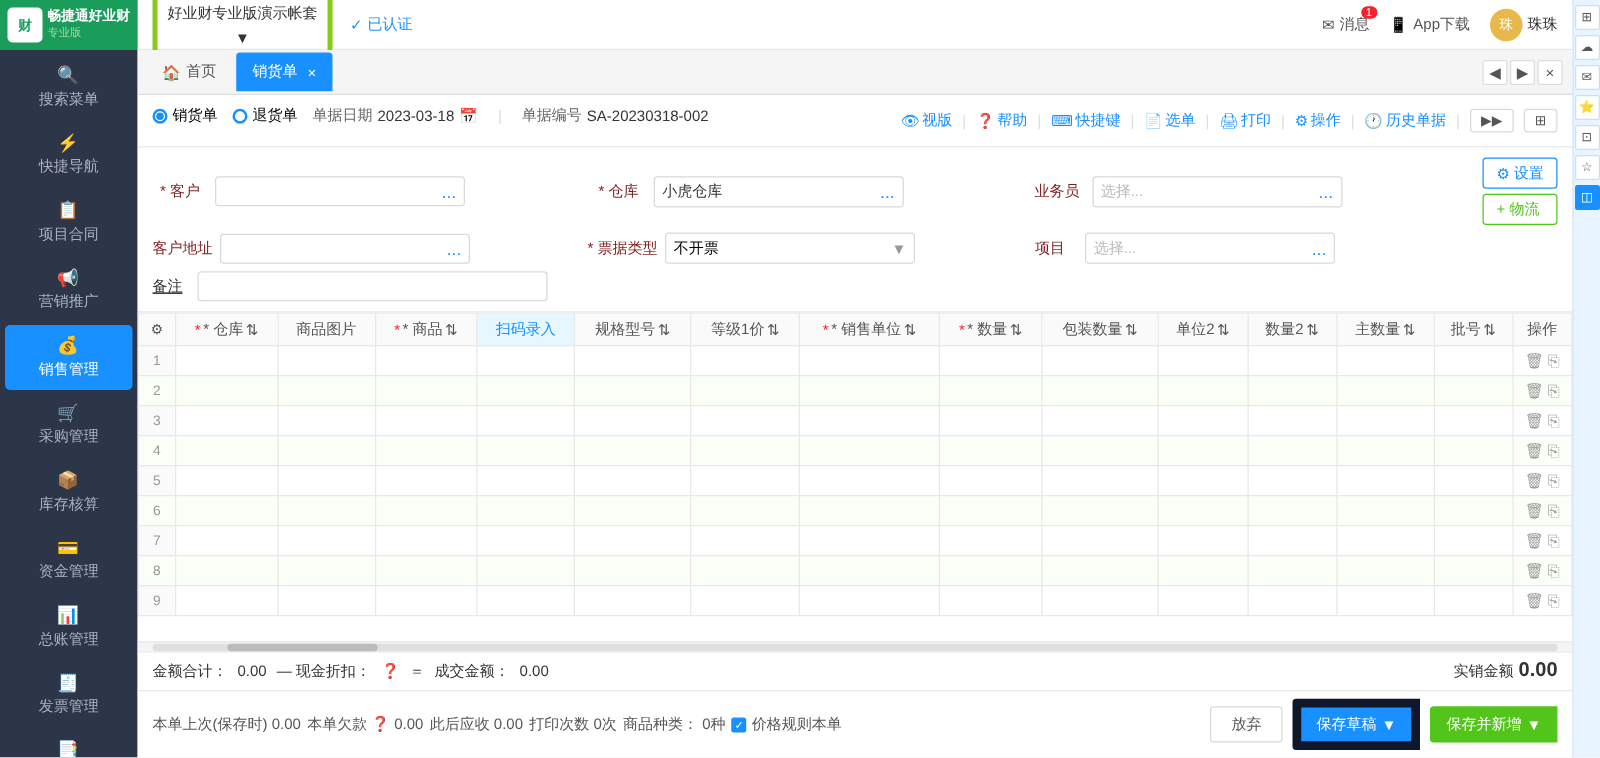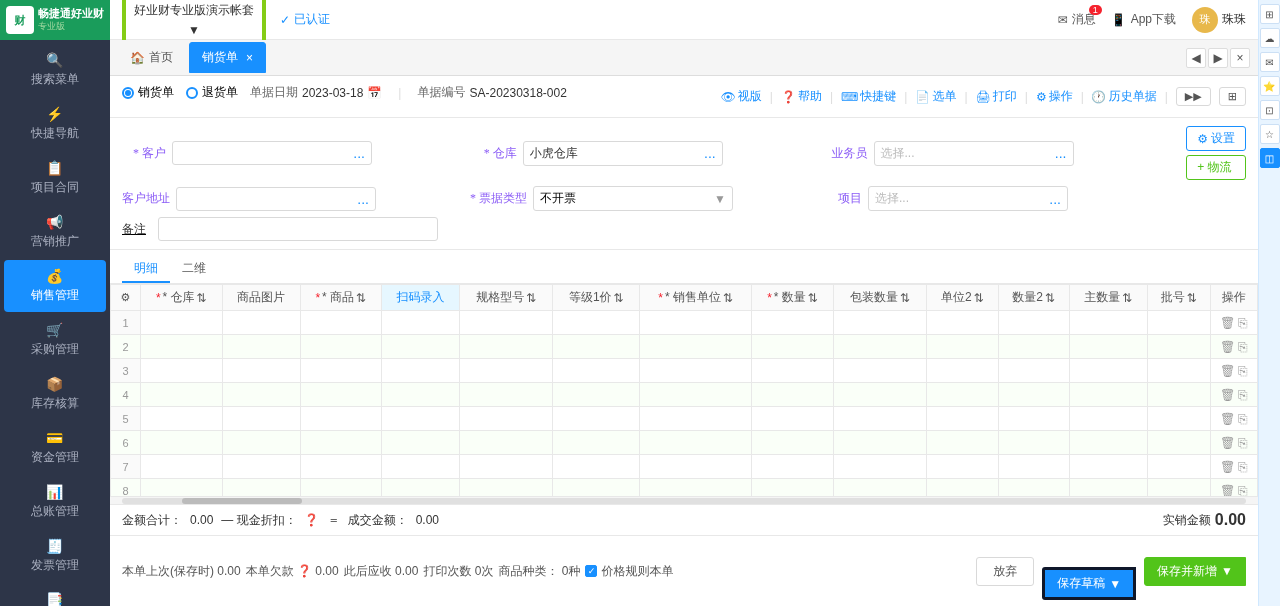--- a/index.html
+++ b/index.html
@@ -51,21 +51,21 @@
     .form-meta-value { color: #333; }
     .form-actions-top { margin-left: auto; display: flex; align-items: center; gap: 8px; }
     .action-link { color: #1890ff; cursor: pointer; display: flex; align-items: center; gap: 2px; font-size: 11px; }
     .action-separator { color: #ddd; }
     .btn-small { padding: 2px 8px; border: 1px solid #d9d9d9; border-radius: 3px; background: #fff; cursor: pointer; font-size: 11px; color: #555; display: flex; align-items: center; gap: 2px; }
 
     
     .form-fields { padding: 8px 12px; border-bottom: 1px solid #e8e8e8; }
     .form-row { display: flex; align-items: center; gap: 8px; margin-bottom: 6px; }
     .form-field { display: flex; align-items: center; flex: 1; }
-    .field-label { color: #8b5cf6; white-space: nowrap; min-width: 50px; text-align: right; padding-right: 6px; font-family: Liberation Serif, serif; }
+    .field-label { color: #7f1d1d; white-space: nowrap; min-width: 50px; text-align: center; padding-right: 6px; }
     .field-input { flex: 1; border: 1px solid #d9d9d9; border-radius: 3px; padding: 3px 6px; min-height: 24px; display: flex; align-items: center; justify-content: space-between; cursor: pointer; }
     .field-input .dots { color: #1890ff; font-size: 14px; }
     .field-input-text { color: #333; }
     .field-select { flex: 1; border: 1px solid #d9d9d9; border-radius: 3px; padding: 3px 6px; min-height: 24px; display: flex; align-items: center; justify-content: space-between; cursor: pointer; }
     .field-select-arrow { color: #999; }
     .form-note { display: flex; align-items: center; gap: 6px; text-decoration: underline; }
     .note-label { color: #333; white-space: nowrap; padding-right: 6px; }
     .note-input { width: 280px; border: 1px solid #d9d9d9; border-radius: 3px; padding: 3px 6px; min-height: 24px; }
 
     
@@ -94,21 +94,21 @@
 
     
     .footer-summary { padding: 6px 12px; background: #fff; border-top: 1px solid #e8e8e8; display: flex; align-items: center; gap: 8px; font-size: 12px; color: #333; }
     .footer-actions { margin-left: auto; display: flex; align-items: center; gap: 8px; }
     .actual-amount { display: flex; align-items: center; gap: 4px; }
     .amount-value { font-size: 16px; color: #333; font-weight: bold; }
 
     .footer-bar { padding: 6px 12px; background: #fff; border-top: 1px solid #e8e8e8; display: flex; align-items: center; gap: 5px; font-size: 11px; color: #555; }
     .footer-bar-right { margin-left: auto; display: flex; align-items: center; gap: 8px; }
     .btn-abandon { padding: 5px 16px; border: 1px solid #d9d9d9; border-radius: 3px; background: #fff; cursor: pointer; color: #555; }
-    .btn-save-draft { padding: 5px 12px; border: 3px solid #0f172a; border-radius: 3px 0 0 3px; background: #1890ff; cursor: pointer; color: #fff; display: flex; align-items: center; gap: 4px; margin-top: 25px; }
+    .btn-save-draft { padding: 5px 12px; border: 7px solid #0f172a; border-radius: 3px 0 0 3px; background: #1890ff; cursor: pointer; color: #fff; display: flex; align-items: center; gap: 4px; }
     .btn-save-new { padding: 5px 12px; border: 1px solid #52c41a; border-radius: 3px 0 0 3px; background: #52c41a; cursor: pointer; color: #fff; display: flex; align-items: center; gap: 4px; }
     .checkbox-item { display: flex; align-items: center; gap: 4px; }
     .checkbox-box { width: 12px; height: 12px; border: 1px solid #1890ff; border-radius: 2px; background: #1890ff; display: flex; align-items: center; justify-content: center; color: #fff; font-size: 9px; }
 
     
     .right-sidebar { width: 22px; background: #e8f4ff; display: flex; flex-direction: column; align-items: center; padding: 4px 0; gap: 2px; border-left: 1px solid #d0e8ff; }
     .right-sidebar-icon { width: 20px; height: 20px; background: #fff; border: 1px solid #cce0f5; border-radius: 2px; display: flex; align-items: center; justify-content: center; cursor: pointer; font-size: 10px; color: #555; margin-bottom: 2px; }
     .right-sidebar-icon.active { background: #1890ff; color: #fff; border-color: #1890ff; }
 
     
@@ -360,28 +360,20 @@
           </div>
         </div>
         <div style="width:80px;"></div>
       </div>
       <div class="form-note">
         <span class="note-label">备注</span>
         <div class="note-input"></div>
       </div>
     </div>
 
-    <div class="content-tabs">
-      <div class="content-tab active">
-        <span>明细</span>
-      </div>
-      <div class="content-tab">
-        <span>二维</span>
-      </div>
-    </div>
 
     <div class="table-wrapper">
       <table>
         <thead>
           <tr>
             <th class="settings-cell">⚙</th>
             <th>
                 <div class="th-inner">
                   <span style="color:#f5222d;">*</span> 
                   <span>* 仓库</span>

